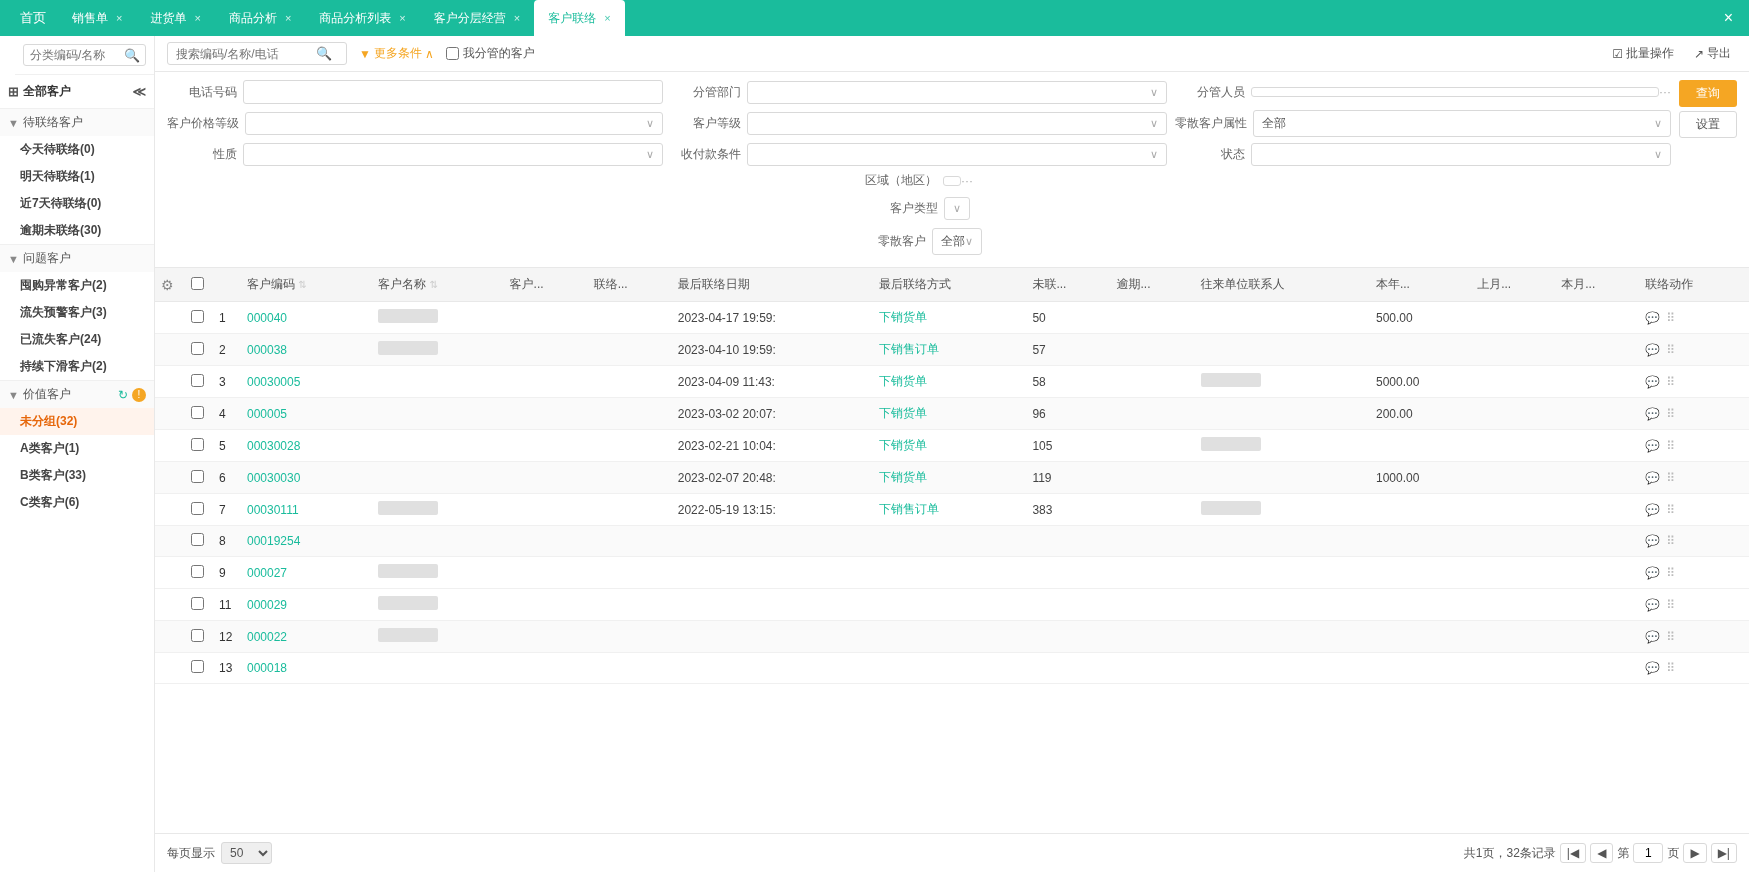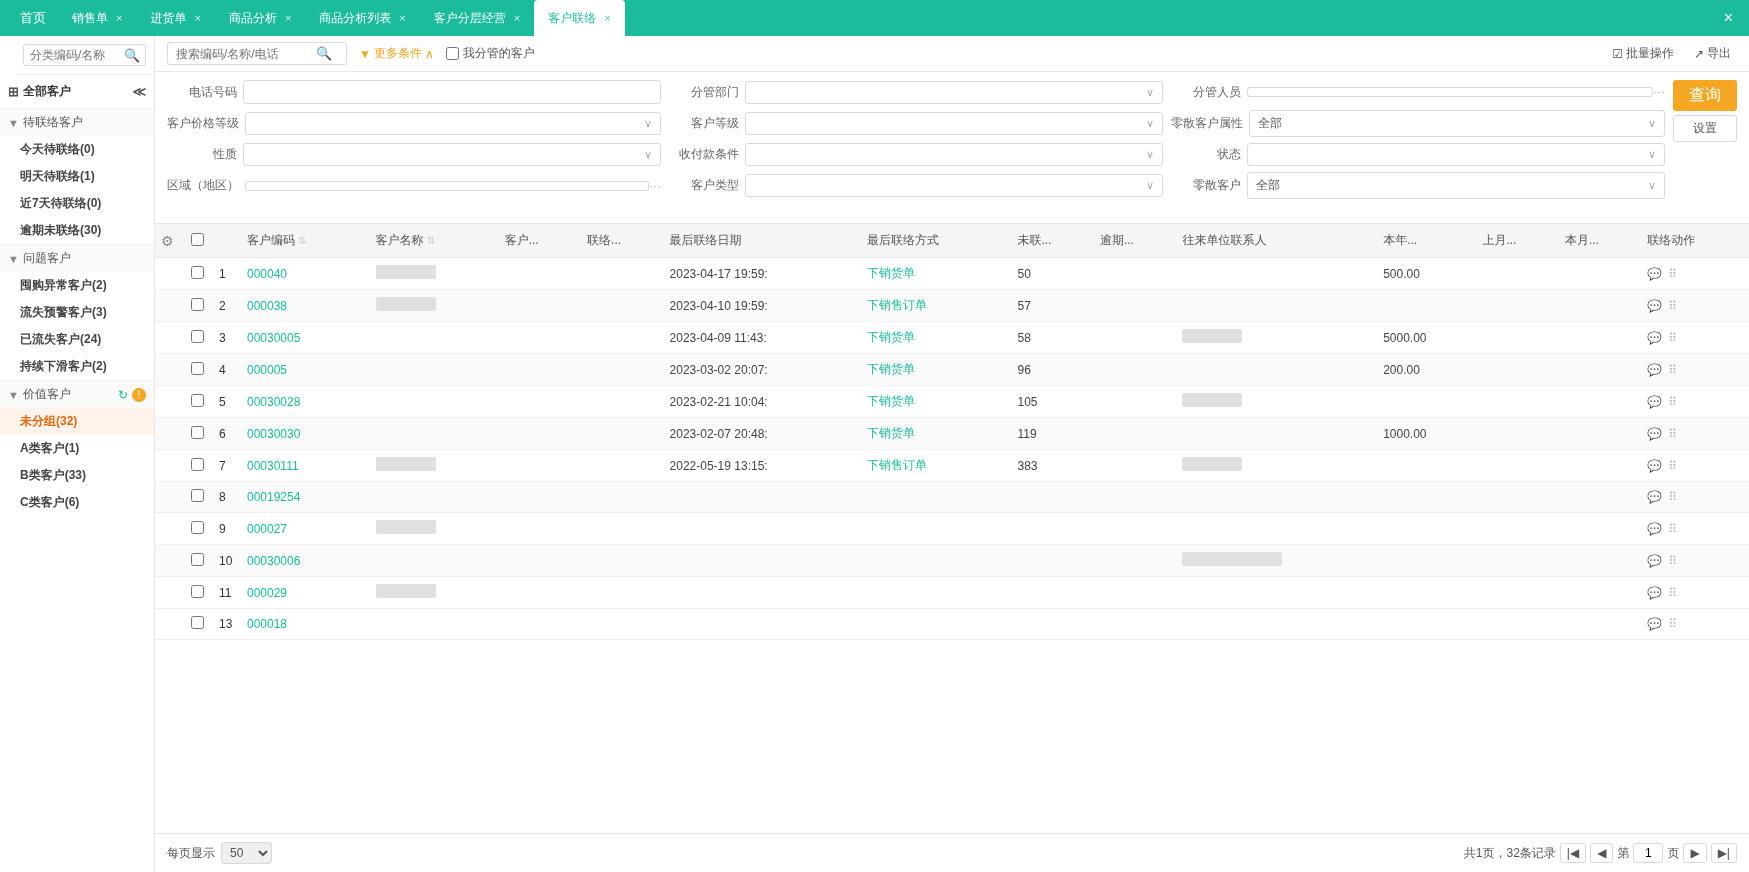--- a/index.html
+++ b/index.html
@@ -210,21 +210,21 @@
       background: #fff;
       padding: 8px 12px;
       border-bottom: 1px solid #e8e8e8;
     }
     .adv-filter-row {
       display: flex;
       align-items: center;
       gap: 8px;
       margin-bottom: 6px;
     }
-    .adv-filter-row:last-child { margin-bottom: 16px; }
+    .adv-filter-row:last-child { margin-bottom: 4px; flex-direction: column; }
     .filter-field {
       display: flex;
       align-items: center;
       flex: 1;
       min-width: 0;
     }
     .filter-label {
       color: #666;
       white-space: nowrap;
       margin-right: 6px;
@@ -263,21 +263,21 @@
       flex-direction: column;
       gap: 4px;
     }
     .btn-query {
       background: #f5a623;
       color: #fff;
       border: none;
       border-radius: 3px;
       padding: 5px 16px;
       cursor: pointer;
-      font-size: 16px;
+      font-size: 12px;
     }
     .btn-reset {
       background: #fff;
       color: #555;
       border: 1px solid #d9d9d9;
       border-radius: 3px;
       padding: 4px 16px;
       cursor: pointer;
       font-size: 12px;
     }
@@ -822,48 +822,48 @@
               <td></td>
               <td></td>
               <td></td>
               <td>
                 <div class="action-icons">
     <span class="action-icon" title="联络">💬</span>
     <span class="action-icon" title="更多">⠿</span>
   </div>
               </td>
             </tr>
-            <tr style="background: rgb(250, 250, 250);">
-              <td></td>
-              <td><input type="checkbox" class="checkbox" style=""></td>
-              <td class="num-row">10</td>
-              <td><a class="cell-link">00030006</a></td>
-              <td></td>
-              <td></td>
-              <td></td>
-              <td></td>
-              <td></td>
-              <td></td>
-              <td></td>
-              <td><span class="cell-blurred" style="min-width: 100px;"></span></td>
-              <td></td>
-              <td></td>
-              <td></td>
-              <td>
-                <div class="action-icons">
-    <span class="action-icon" title="联络">💬</span>
-    <span class="action-icon" title="更多">⠿</span>
-  </div>
-              </td>
-            </tr>
             <tr style="background: rgb(255, 255, 255);">
               <td></td>
               <td><input type="checkbox" class="checkbox" style=""></td>
               <td class="num-row">11</td>
               <td><a class="cell-link">000029</a></td>
+              <td><span class="cell-blurred"></span></td>
+              <td></td>
+              <td></td>
+              <td></td>
+              <td></td>
+              <td></td>
+              <td></td>
+              <td></td>
+              <td></td>
+              <td></td>
+              <td></td>
+              <td>
+                <div class="action-icons">
+    <span class="action-icon" title="联络">💬</span>
+    <span class="action-icon" title="更多">⠿</span>
+  </div>
+              </td>
+            </tr>
+            <tr style="background: rgb(250, 250, 250);">
+              <td></td>
+              <td><input type="checkbox" class="checkbox" style=""></td>
+              <td class="num-row">12</td>
+              <td><a class="cell-link">000022</a></td>
               <td><span class="cell-blurred"></span></td>
               <td></td>
               <td></td>
               <td></td>
               <td></td>
               <td></td>
               <td></td>
               <td></td>
               <td></td>
               <td></td>

